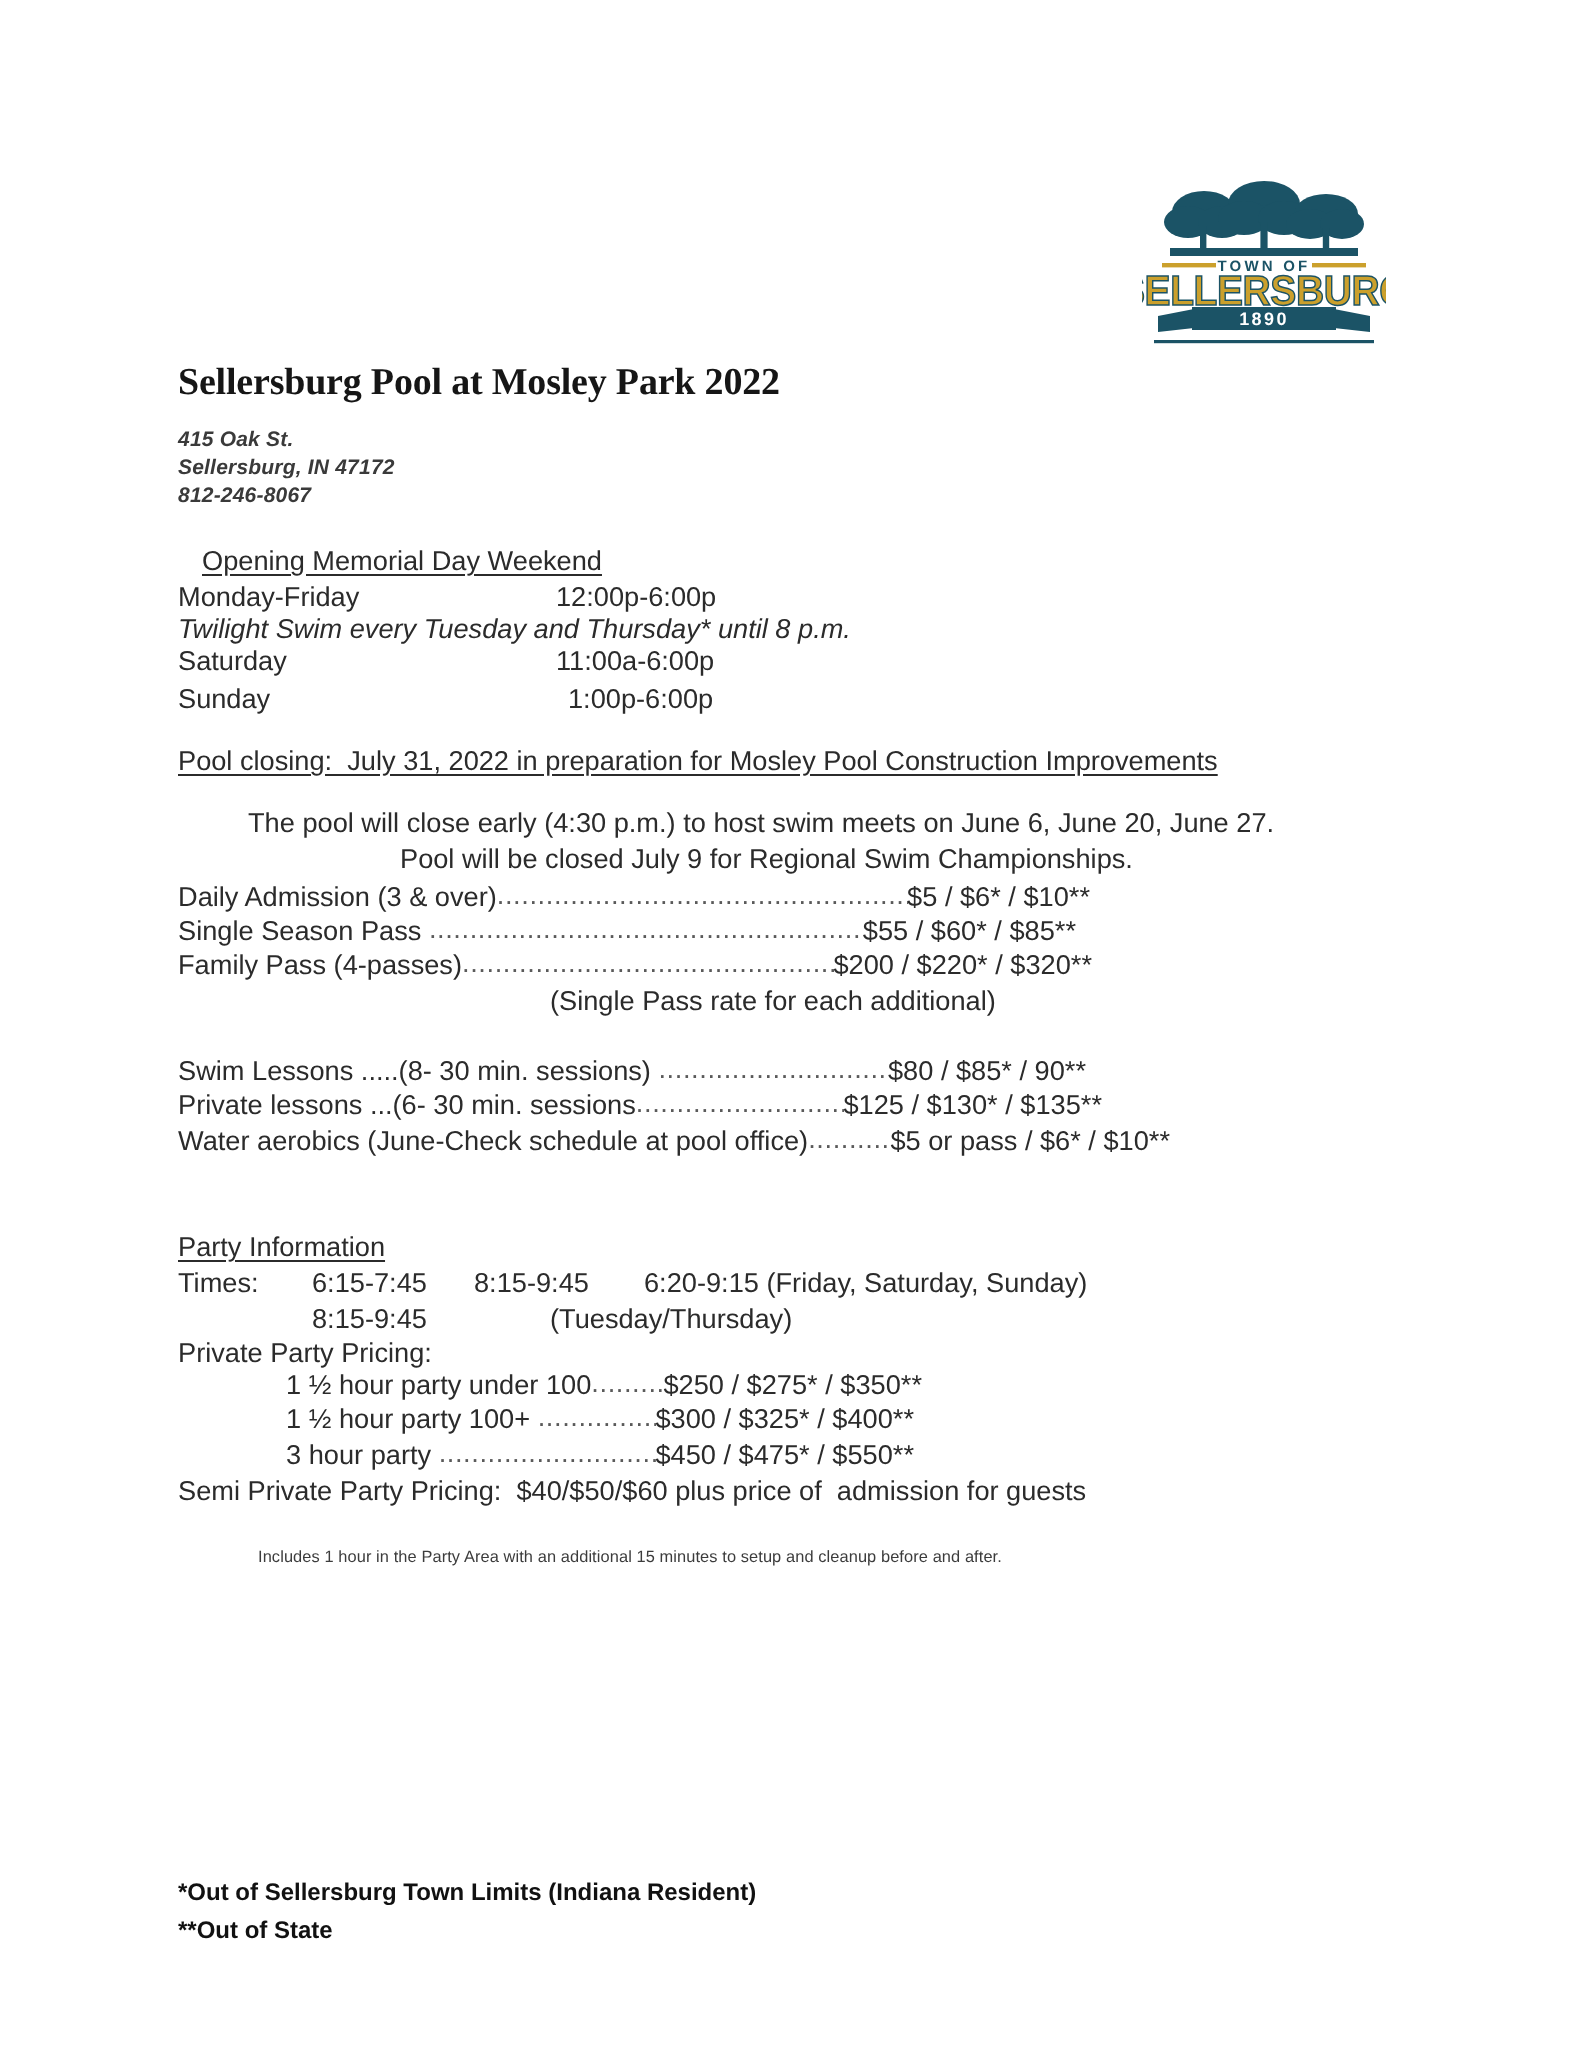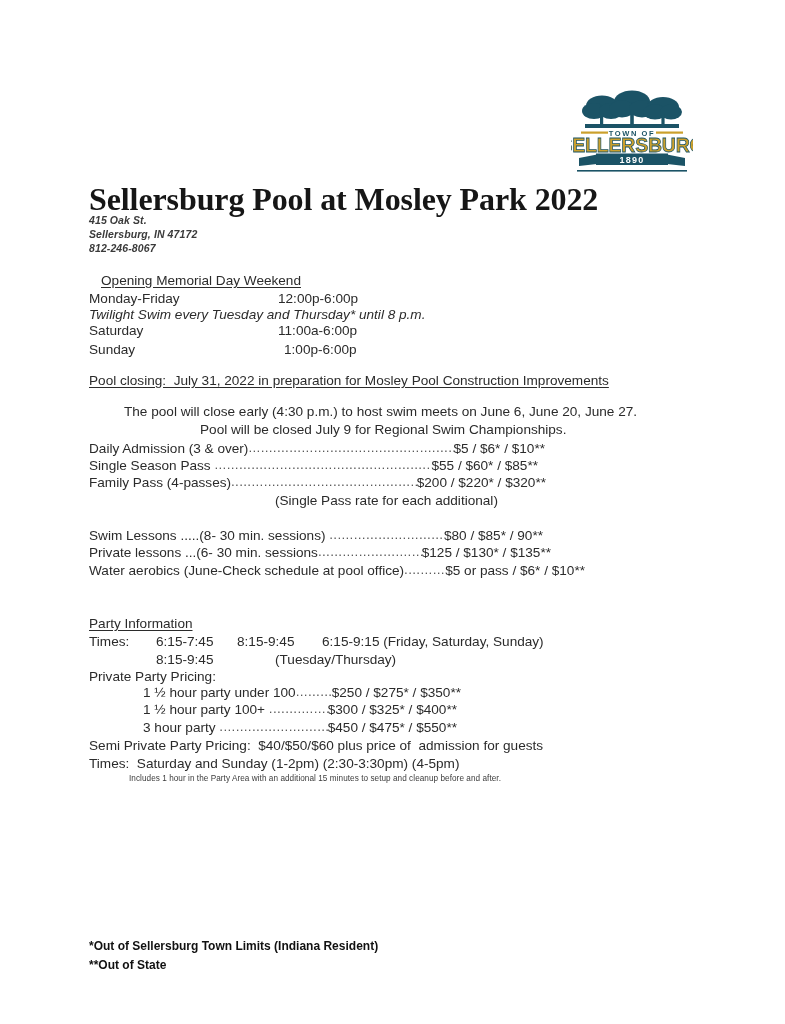--- a/index.html
+++ b/index.html
@@ -31,21 +31,21 @@
   }
   .logo-svg { display: block; width: 122px; height: 88px; }
 
   
   .doc-title {
     position: absolute;
     left: 89px;
     top: 181px;
     font-family: "Liberation Serif", serif;
     font-weight: bold;
-    font-size: 32px;
+    font-size: 19px;
     letter-spacing: -0.1px;
     color: #161616;
     white-space: nowrap;
     text-align: right;
   }
 
   .addr {
     position: absolute;
     left: 89px;
     font-style: italic;
@@ -215,21 +215,21 @@
     <span class="lbl">Water aerobics (June-Check schedule at pool office)</span>
     <span class="dots">.......................................................................................................................................................</span>
     <span class="val">$5 or pass / $6* / $10**</span>
   </div>
 
   <div class="t u" style="left:89px; top:615px;">Party Information</div>
 
   <div class="t" style="left:89px; top:633px;">Times:</div>
   <div class="t" style="left:156px; top:633px;">6:15-7:45</div>
   <div class="t" style="left:237px; top:633px;">8:15-9:45</div>
-  <div class="t" style="left:322px; top:633px;">6:15-9:15 (Friday, Saturday, Sunday)</div>
+  <div class="t" style="left:322px; top:633px;">6:20-9:15 (Friday, Saturday, Sunday)</div>
 
   <div class="t" style="left:156px; top:651px;">8:15-9:45</div>
   <div class="t" style="left:275px; top:651px;">(Tuesday/Thursday)</div>
 
   <div class="t" style="left:89px; top:668px;">Private Party Pricing:</div>
 
   <div class="row" style="left:143px; top:684px; width:318px;">
     <span class="lbl">1 ½ hour party under 100</span>
     <span class="dots">.......................................................................................................................................................</span>
     <span class="val">$250 / $275* / $350**</span>
@@ -241,19 +241,18 @@
     <span class="val">$300 / $325* / $400**</span>
   </div>
 
   <div class="row" style="left:143px; top:719px; width:314px;">
     <span class="lbl">3 hour party </span>
     <span class="dots">.......................................................................................................................................................</span>
     <span class="val">$450 / $475* / $550**</span>
   </div>
 
   <div class="t" style="left:89px; top:737px;">Semi Private Party Pricing:  $40/$50/$60 plus price of  admission for guests</div>
-  <div class="t" style="left:89px; top:755px;">Times:  Saturday and Sunday (1-2pm) (2:30-3:30pm) (4-5pm)</div>
   <div class="t small" style="left:89px; top:774px;">Includes 1 hour in the Party Area with an additional 15 minutes to setup and cleanup before and after.</div>
 
   <div class="t foot" style="left:89px; top:938px;">*Out of Sellersburg Town Limits (Indiana Resident)</div>
   <div class="t foot" style="left:89px; top:957px;">**Out of State</div>
 
 </div>
 
 </body></html>

